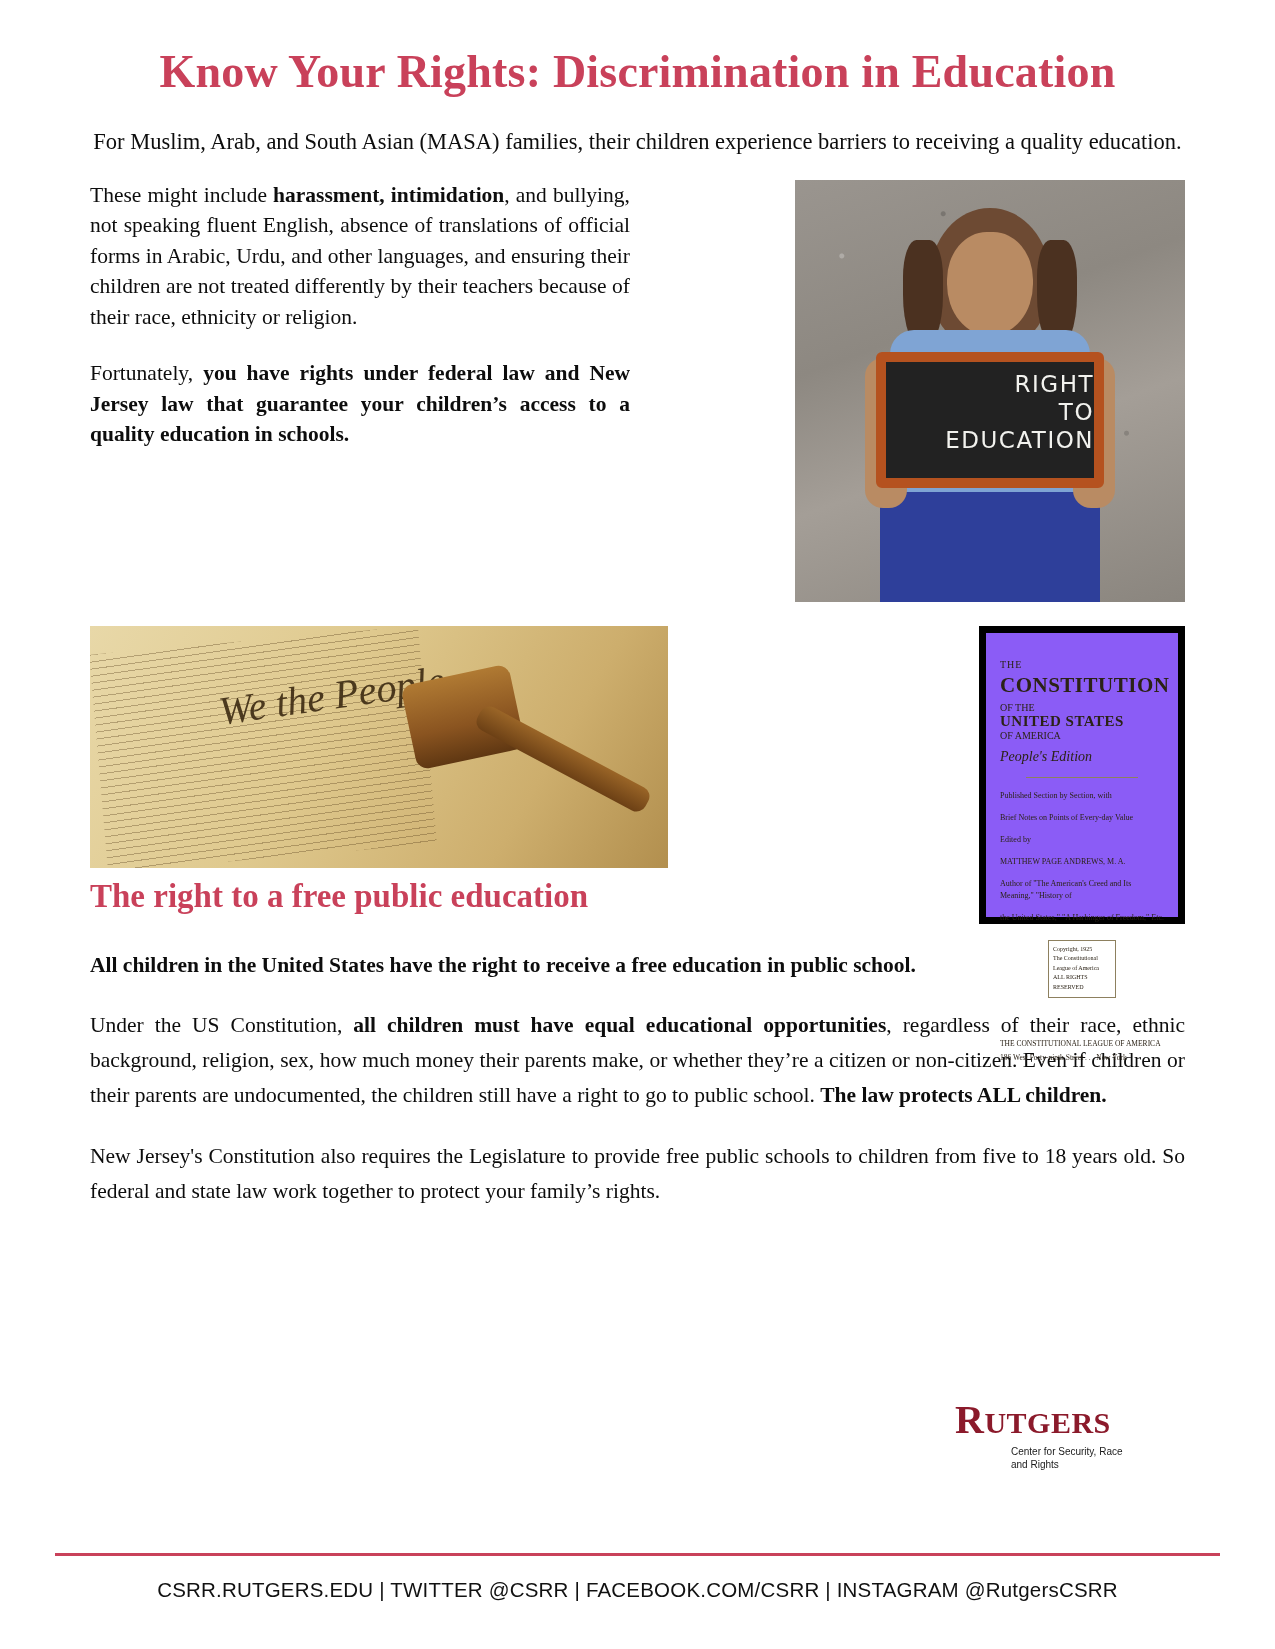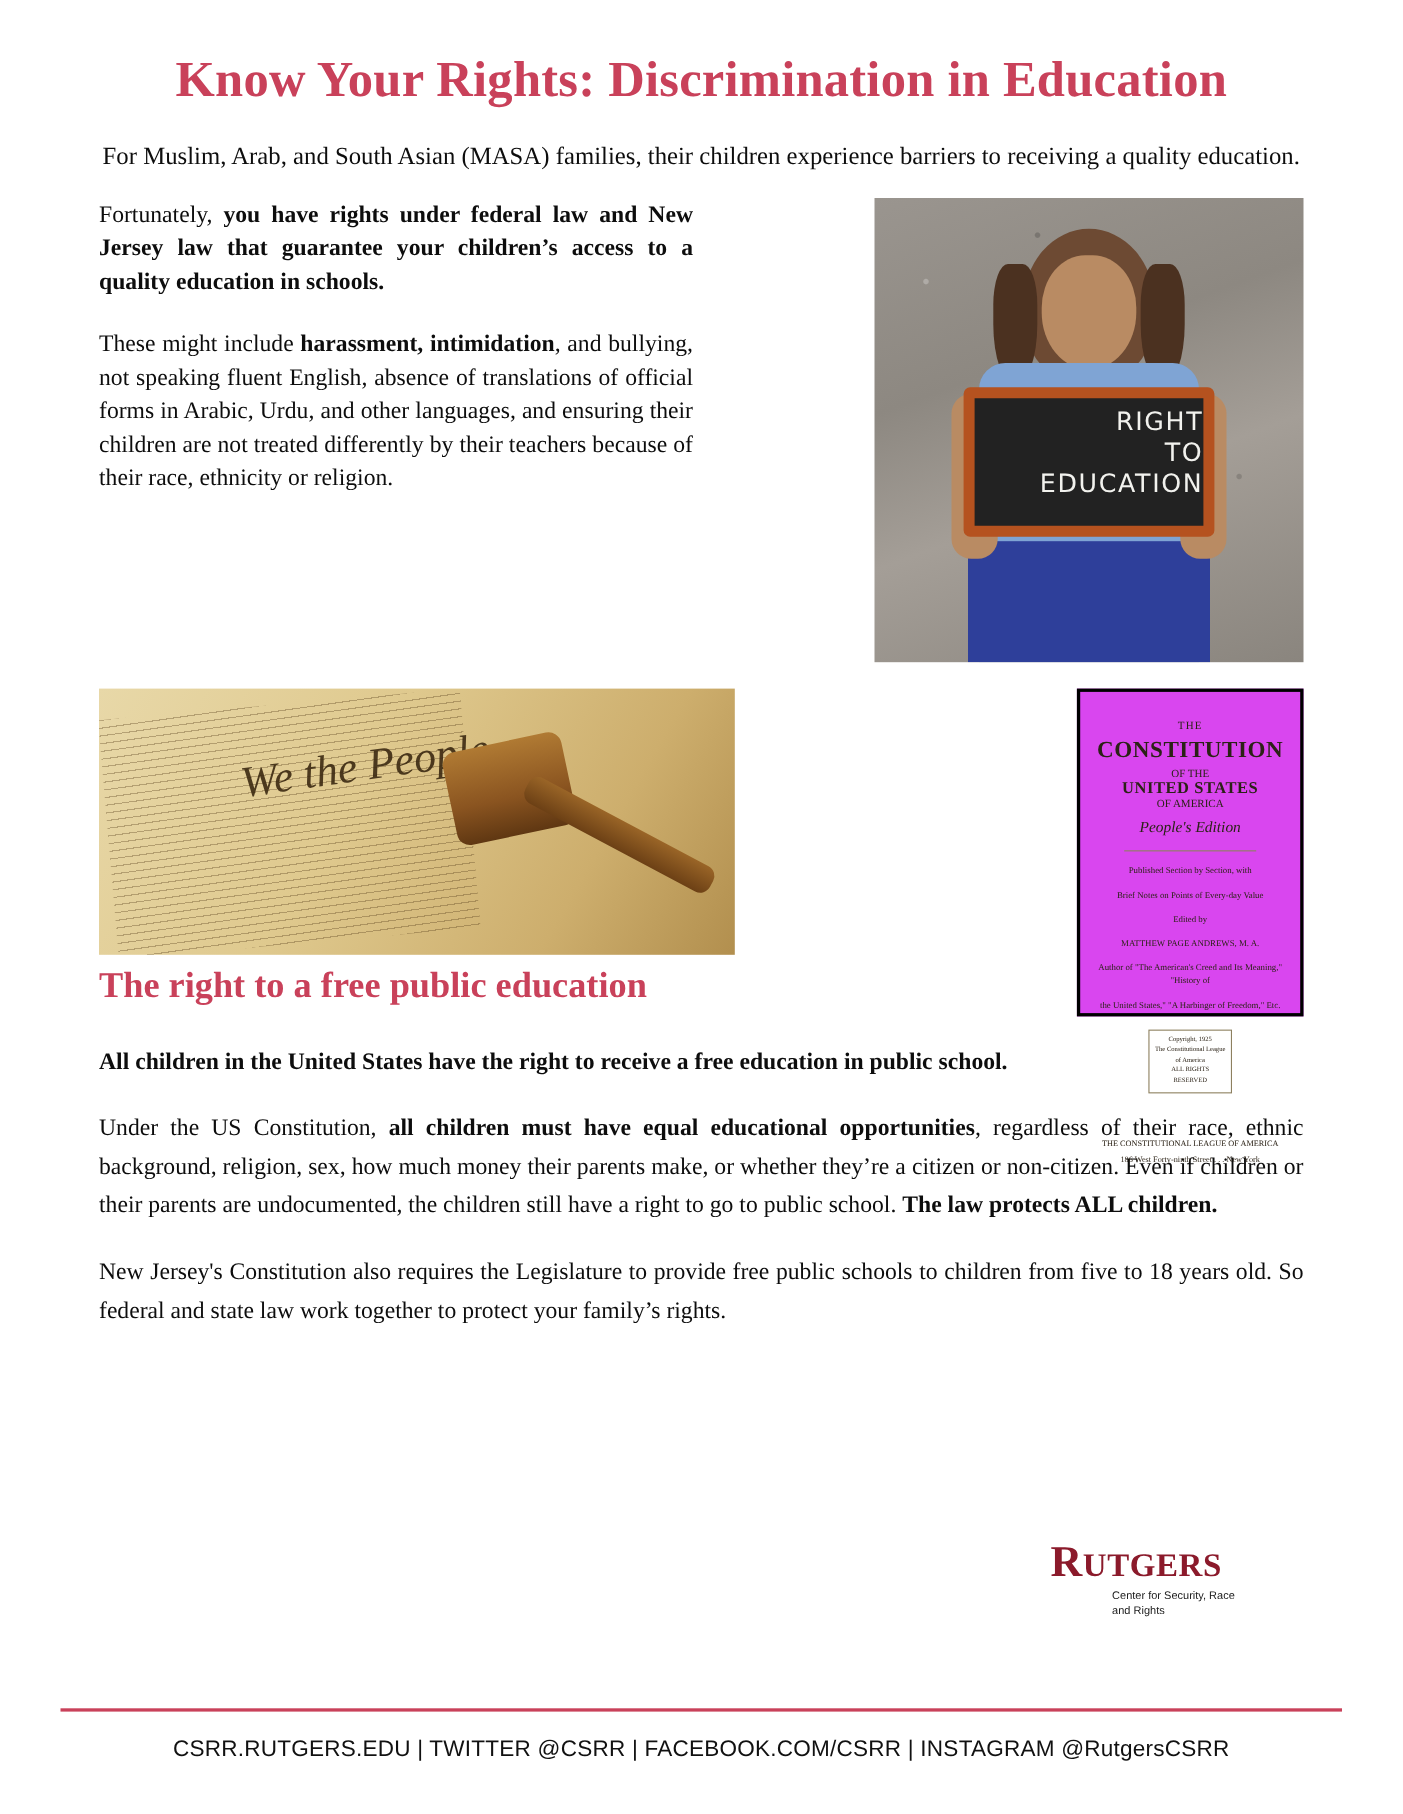--- a/index.html
+++ b/index.html
@@ -194,25 +194,25 @@
     right: 10px; top: 120px;
     width: 190px; height: 26px;
     background: linear-gradient(180deg, #9a6527 0%, #6c4015 100%);
     border-radius: 10px;
     transform: rotate(28deg);
   }
   .photo-book {
     position: absolute;
     right: 0; top: 0;
     width: 206px; height: 298px;
-    background: #d946ef;
-    border: 3px solid #000000;
+    background: #8b5cf6;
+    border: 7px solid #000000;
     box-sizing: border-box;
     padding: 26px 14px;
-    text-align: center;
+    text-align: left;
     color: #2b2216;
     font-family: "Liberation Serif", serif;
   }
   .book-l1 { font-size: 10px; letter-spacing: 1px; }
   .book-l2 { font-size: 21px; font-weight: bold; letter-spacing: .5px; margin-top: 3px;}
   .book-l3 { font-size: 10px; margin-top: 4px; }
   .book-l4 { font-size: 15px; font-weight: bold; letter-spacing: .5px;}
   .book-l5 { font-size: 10px; }
   .book-l6 { font-size: 14px; font-style: italic; margin-top: 8px;}
   .book-small { font-size: 8px; margin-top: 10px; line-height: 1.5; }
@@ -293,22 +293,22 @@
 
 <div class="page">
 
   <h1 class="title">Know Your Rights: Discrimination in Education</h1>
 
   <p class="intro">For Muslim, Arab, and South Asian (MASA) families, their children experience barriers to receiving a quality education.</p>
 
   <div class="two-col">
 
     <div class="left-col">
+      <p><span>These might include </span><b>harassment, intimidation</b><span>, and bullying, not speaking fluent English, absence of translations of official forms in Arabic, Urdu, and other languages, and ensuring their children are not treated differently by their teachers because of their race, ethnicity or religion.</span></p>
       <p><span>Fortunately, </span><b>you have rights under federal law and New Jersey law that guarantee your children’s access to a quality education in schools.</b></p>
-      <p><span>These might include </span><b>harassment, intimidation</b><span>, and bullying, not speaking fluent English, absence of translations of official forms in Arabic, Urdu, and other languages, and ensuring their children are not treated differently by their teachers because of their race, ethnicity or religion.</span></p>
     </div>
 
     <div class="photo-girl">
       <div class="speckle"></div>
       <div class="girl-head"></div>
       <div class="girl-hair-l"></div>
       <div class="girl-hair-r"></div>
       <div class="girl-face"></div>
       <div class="girl-body"></div>
       <div class="girl-skirt"></div>

